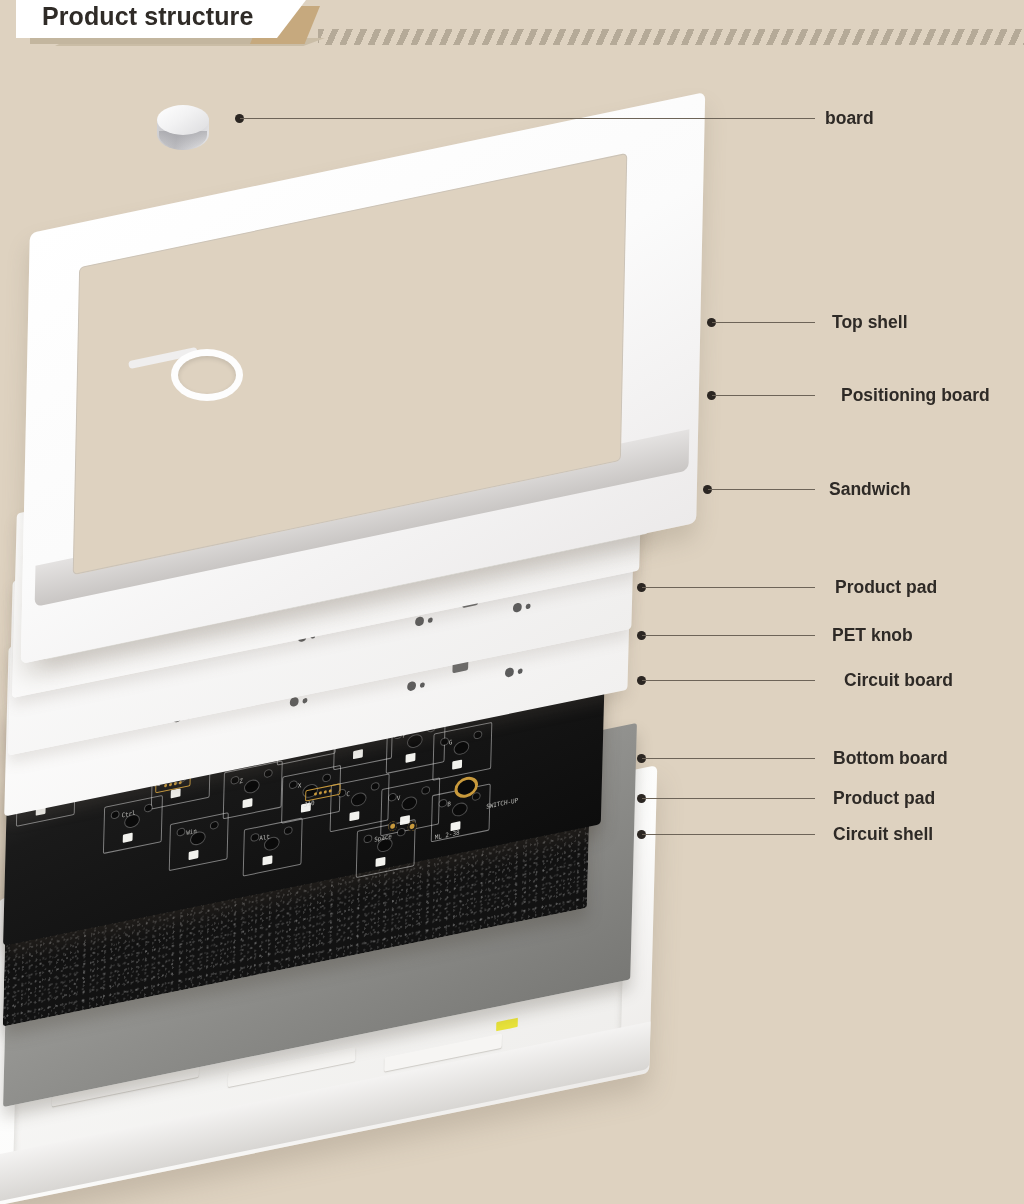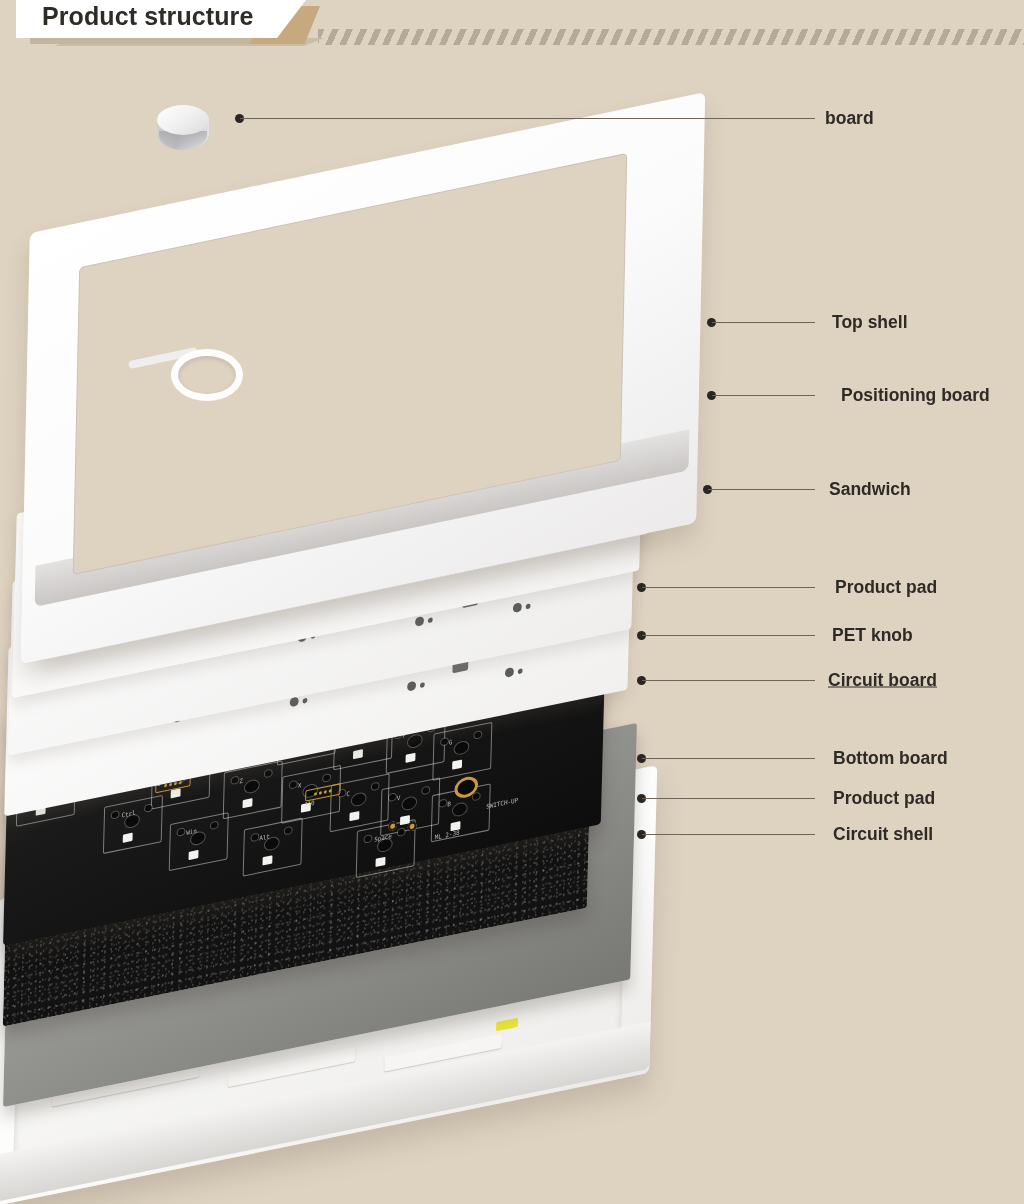--- a/index.html
+++ b/index.html
@@ -605,21 +605,21 @@
         <span class="ctext" style="left: 198px;">Product pad</span>
       </div>
       <div class="callout" style="left: 637px; top: 635px;">
         <span class="dot"></span>
         <span class="lead" style="width: 173px;"></span>
         <span class="ctext" style="left: 195px;">PET knob</span>
       </div>
       <div class="callout" style="left: 637px; top: 680px;">
         <span class="dot"></span>
         <span class="lead" style="width: 173px;"></span>
-        <span class="ctext" style="left: 191px; text-decoration: underline;">Circuit board</span>
+        <span class="ctext" style="left: 207px;">Circuit board</span>
       </div>
       <div class="callout" style="left: 637px; top: 758px;">
         <span class="dot"></span>
         <span class="lead" style="width: 173px;"></span>
         <span class="ctext" style="left: 196px;">Bottom board</span>
       </div>
       <div class="callout" style="left: 637px; top: 798px;">
         <span class="dot"></span>
         <span class="lead" style="width: 173px;"></span>
         <span class="ctext" style="left: 196px;">Product pad</span>

